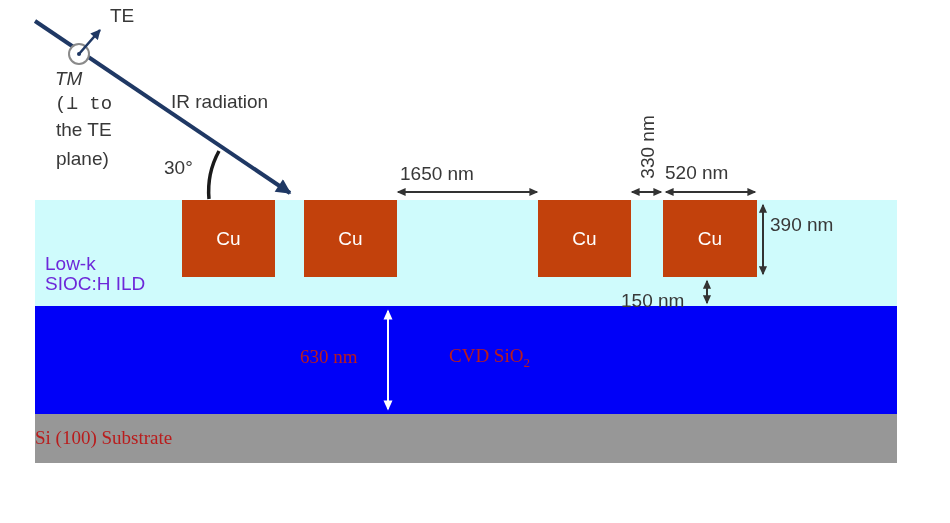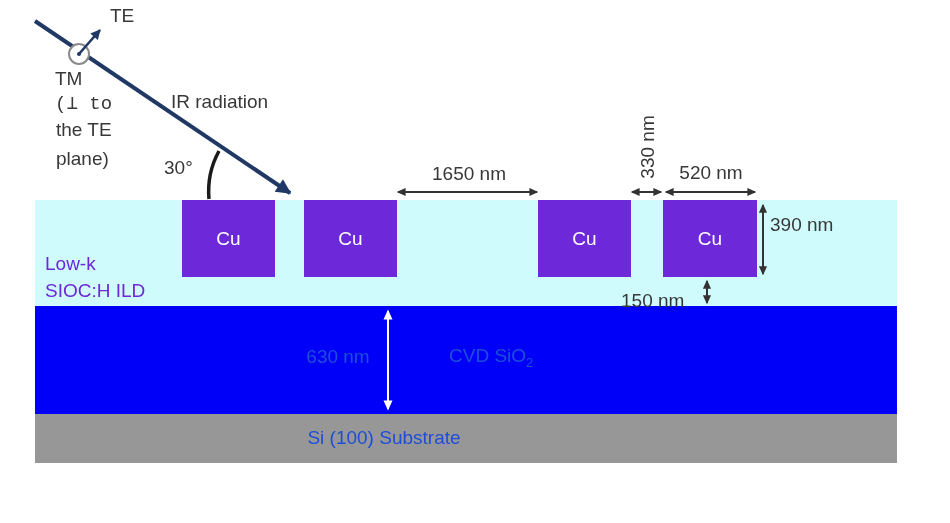--- a/index.html
+++ b/index.html
@@ -5,49 +5,49 @@
   html,body{margin:0;padding:0;background:#fff;}
   #canvas{
     position:relative;width:950px;height:523px;background:#ffffff;
     font-family:"Liberation Sans",sans-serif;overflow:hidden;
   }
   .layer{position:absolute;left:35px;width:862px;}
   #layer-ild{top:200px;height:106px;background:#CFFBFC;}
   #layer-oxide{top:306px;height:108px;background:#0000F8;}
   #layer-substrate{top:414px;height:49px;background:#979797;}
   .cu{
-    position:absolute;top:200px;height:77px;background:#6d28d9;
+    position:absolute;top:200px;height:77px;background:#c2410c;
     display:flex;align-items:center;justify-content:center;
     color:#ffffff;font-size:19px;
   }
   #cu1{left:182px;width:93px;}
   #cu2{left:304px;width:93px;}
   #cu3{left:538px;width:93px;}
   #cu4{left:663px;width:94px;}
   svg.overlay{position:absolute;left:0;top:0;pointer-events:none;}
   .label{position:absolute;font-size:19px;color:#383838;line-height:1.05;white-space:nowrap;}
-  .label.white{color:#1d4ed8;}
-  .center{text-align:center;white-space:nowrap;}
+  .label.white{color:#b91c1c;font-family:Liberation Serif, serif;}
+  .center{white-space:nowrap;}
   #lbl-te{left:110px;top:6px;}
-  #lbl-tm{left:55px;top:69px;}
+  #lbl-tm{left:55px;top:69px;font-style:italic;}
   #lbl-tm2{left:55px;top:95px;font-family:Liberation Mono, monospace;}
   #lbl-tm3{left:56px;top:120px;text-align:center;}
   #lbl-tm4{left:56px;top:149px;}
   #lbl-ir{left:171px;top:92px;}
   #lbl-angle{left:164px;top:158px;}
   #lbl-1650{left:400px;top:164px;width:138px;}
   #lbl-330{left:598px;top:137px;width:100px;text-align:center;transform:rotate(-90deg);transform-origin:center;}
   #lbl-730{left:665px;top:163px;width:92px;}
   #lbl-390{left:770px;top:215px;}
   #lbl-150{left:621px;top:283px;margin-top:8px;}
   #lbl-630{left:300px;top:347px;width:76px;}
   #lbl-cvd{left:449px;top:346px;}
   #lbl-cvd sub{font-size:13px;}
   #lbl-ild{left:45px;top:254px;color:#6d28d9;}
-  #lbl-ild .l2{display:block;margin-top:7px;}
+  #lbl-ild .l2{display:block;}
   #lbl-substrate{left:35px;top:428px;width:698px;}
 </style>
 </head>
 <body>
 
 <div id="canvas">
 
   <div class="layer" id="layer-ild"></div>
   <div class="layer" id="layer-oxide"></div>
   <div class="layer" id="layer-substrate"></div>

